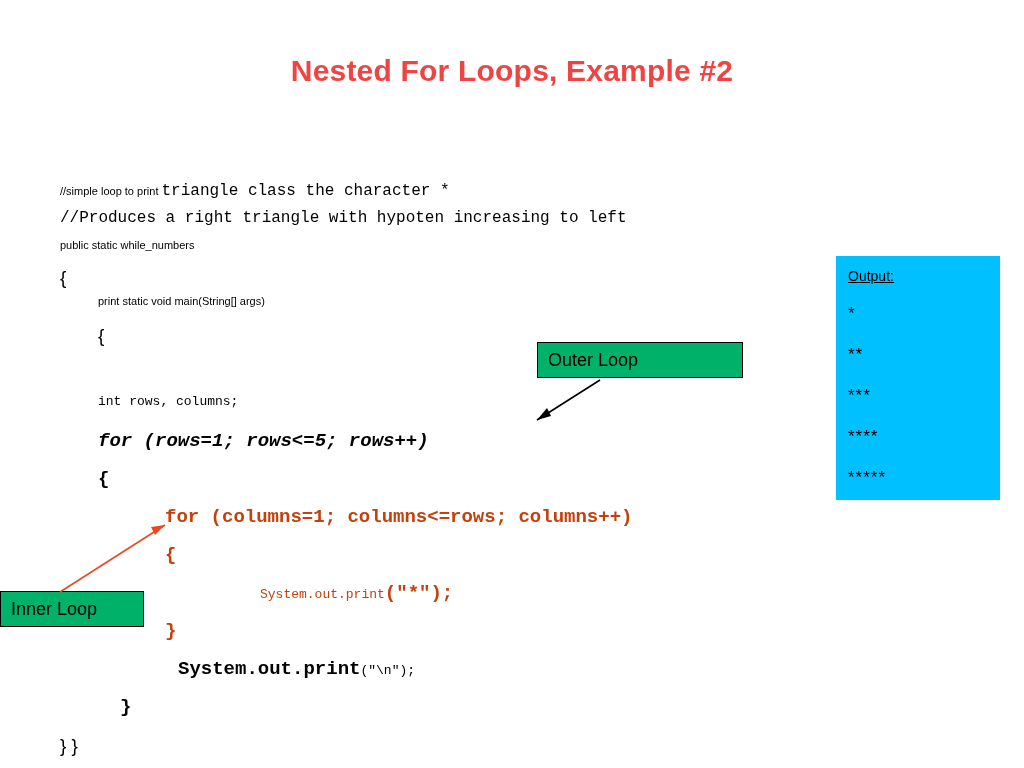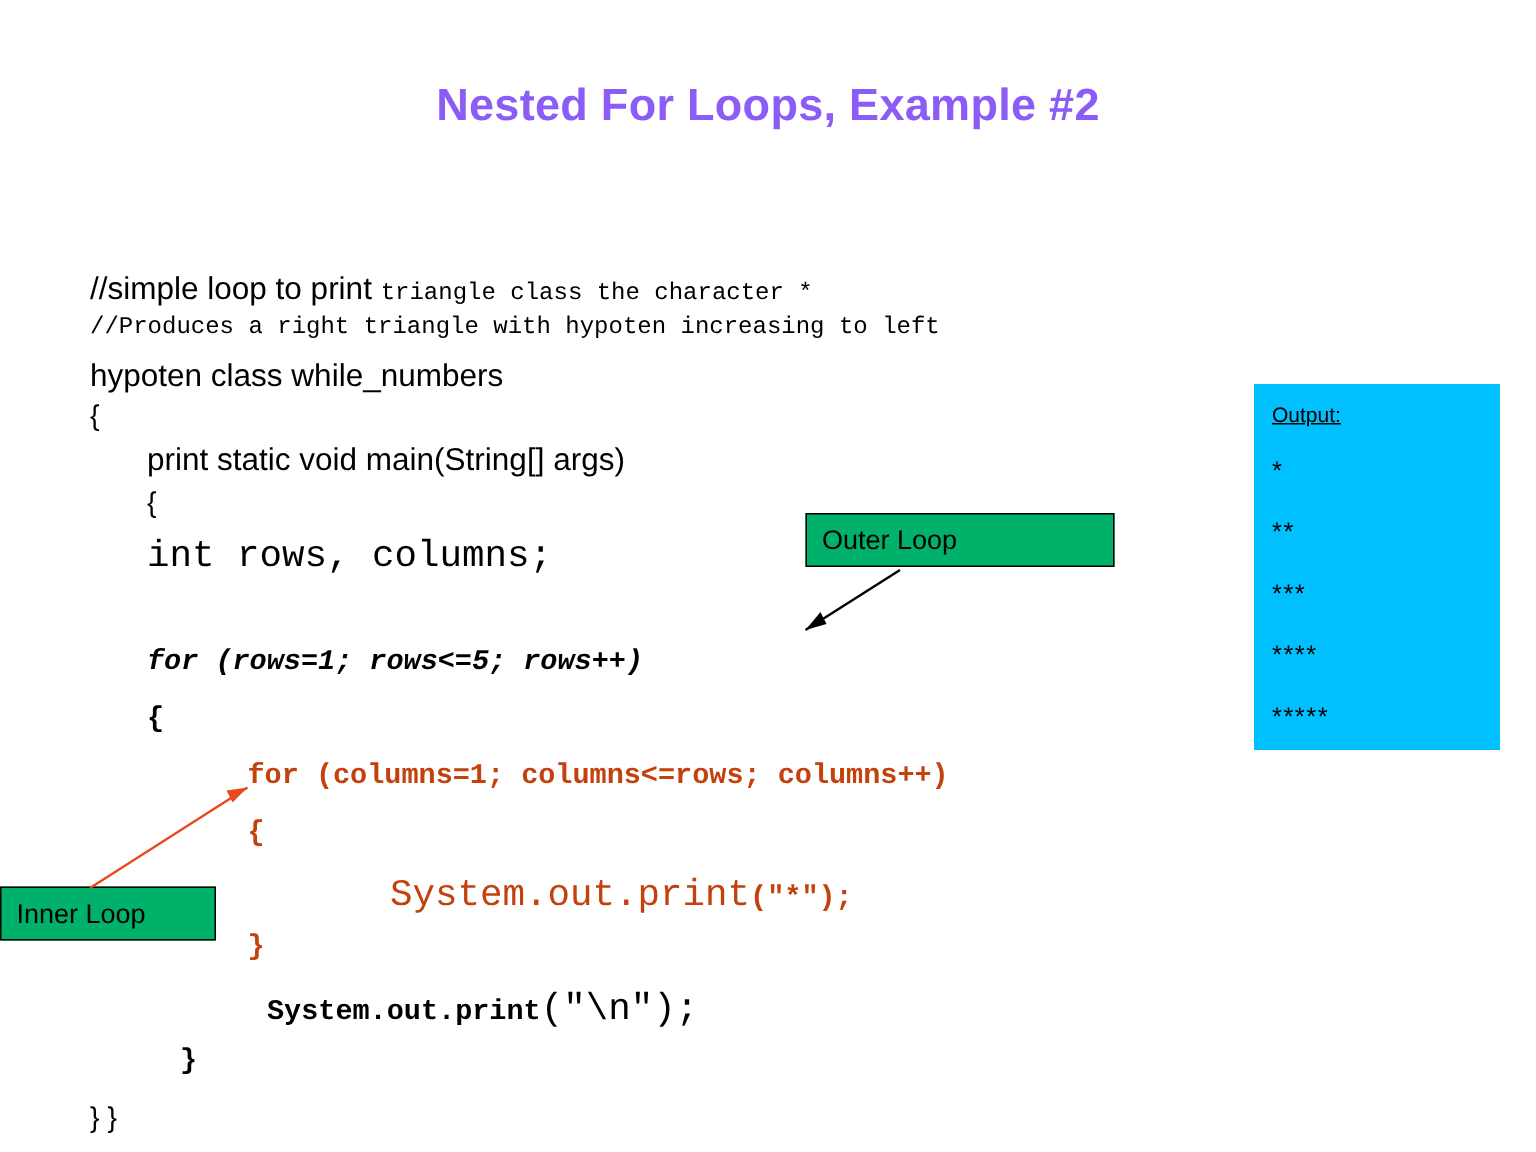--- a/index.html
+++ b/index.html
@@ -20,46 +20,47 @@
     height: 768px;
   }
   .title {
     position: absolute;
     top: 54px;
     left: 0;
     width: 1024px;
     text-align: center;
     font-size: 30px;
     font-weight: bold;
-    color: #8b5cf6;
+    color: #ef4444;
     font-family: "Liberation Sans", sans-serif;
     letter-spacing: 0.2px;
   }
   .code {
     position: absolute;
     left: 60px;
     top: 182px;
     width: 820px;
     color: #000000;
   }
   .line {
     white-space: pre;
     line-height: 1.0;
   }
   .sans {
     font-family: "Liberation Sans", sans-serif;
-    font-size: 21px;
+    font-size: 11px;
   }
   .mono {
     font-family: "Liberation Mono", monospace;
     font-size: 16px;
   }
   .mono-lg {
     font-family: "Liberation Mono", monospace;
-    font-size: 25px;
+    font-size: 13px;
+    margin-top: 37px;
   }
   .mono-lg-b {
     font-family: "Liberation Mono", monospace;
     font-size: 19px;
     font-weight: bold;
   }
   .sans-lg {
     font-family: "Liberation Sans", sans-serif;
     font-size: 19px;
   }
@@ -153,21 +154,21 @@
 <div class="slide">
 
   <div class="title">Nested For Loops, Example #2</div>
 
   <div class="code">
 
     <div class="line l1"><span class="sans">//simple loop to print </span><span class="mono">triangle class the character *</span></div>
 
     <div class="line l2 mono">//Produces a right triangle with hypoten increasing to left</div>
 
-    <div class="line l3 sans">hypoten class while_numbers</div>
+    <div class="line l3 sans">public static while_numbers</div>
 
     <div class="line l4 sans-lg">{</div>
 
     <div class="line l5 sans">print static void main(String[] args)</div>
 
     <div class="line l6 sans-lg">{</div>
 
     <div class="line l7 mono-lg">int rows, columns;</div>
 
     <div class="line l8 mono-lg-b">for (rows=1; rows&lt;=5; rows++)</div>

